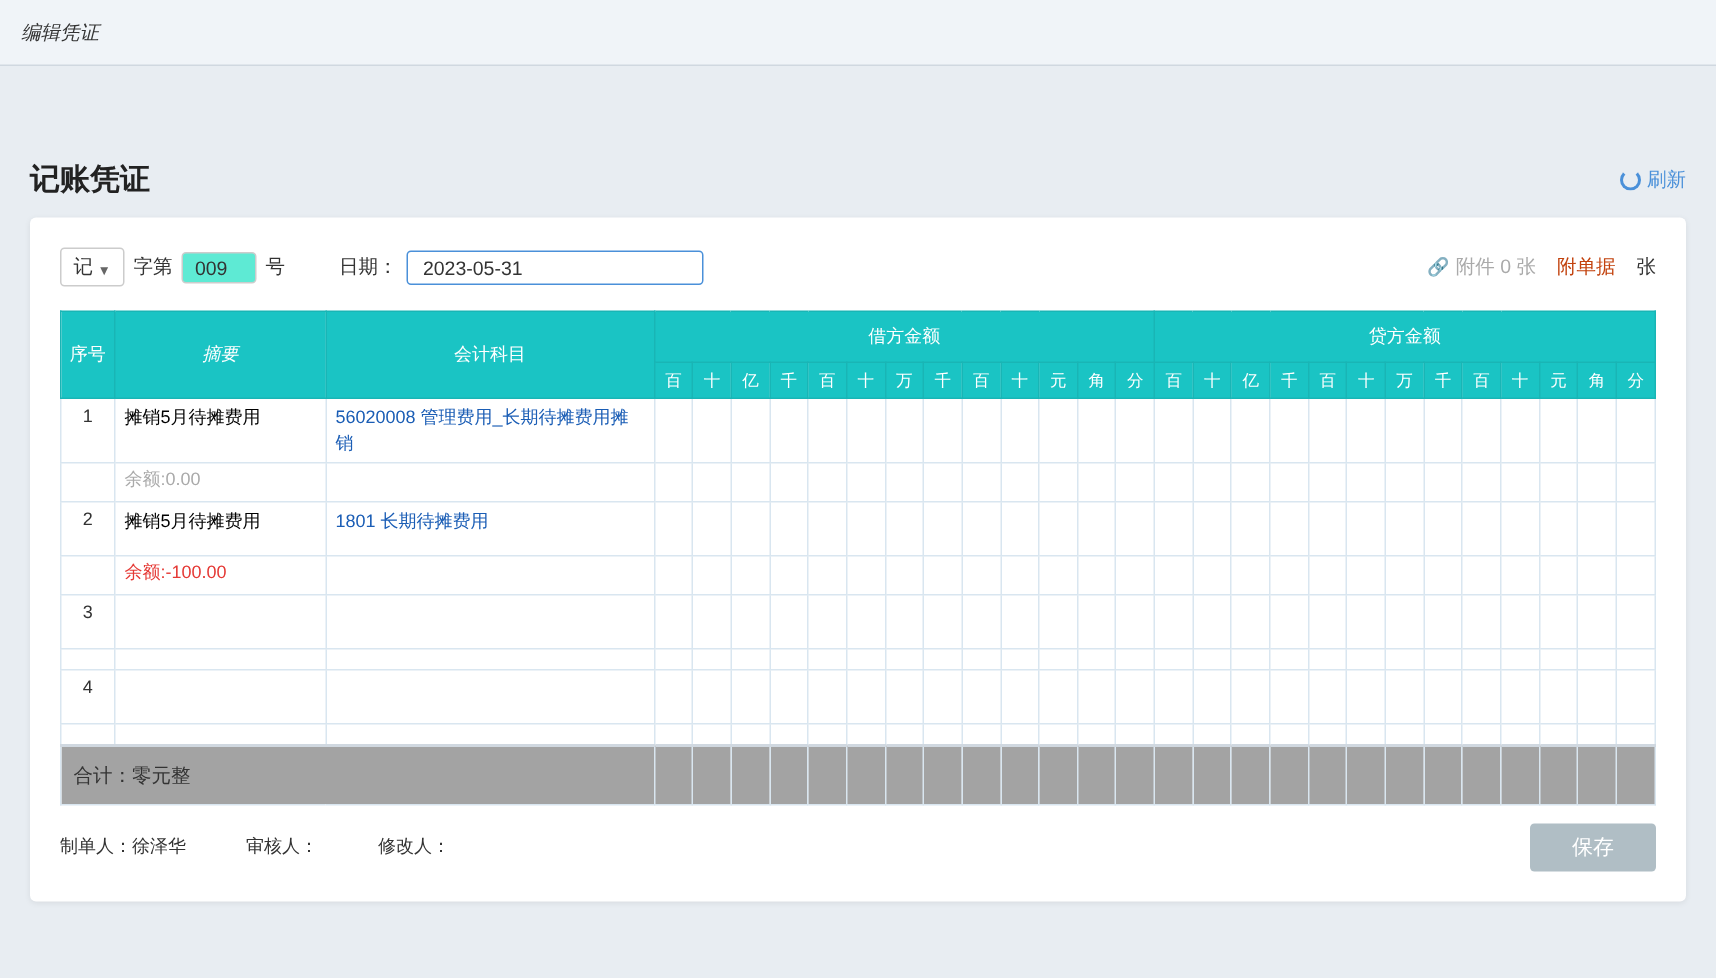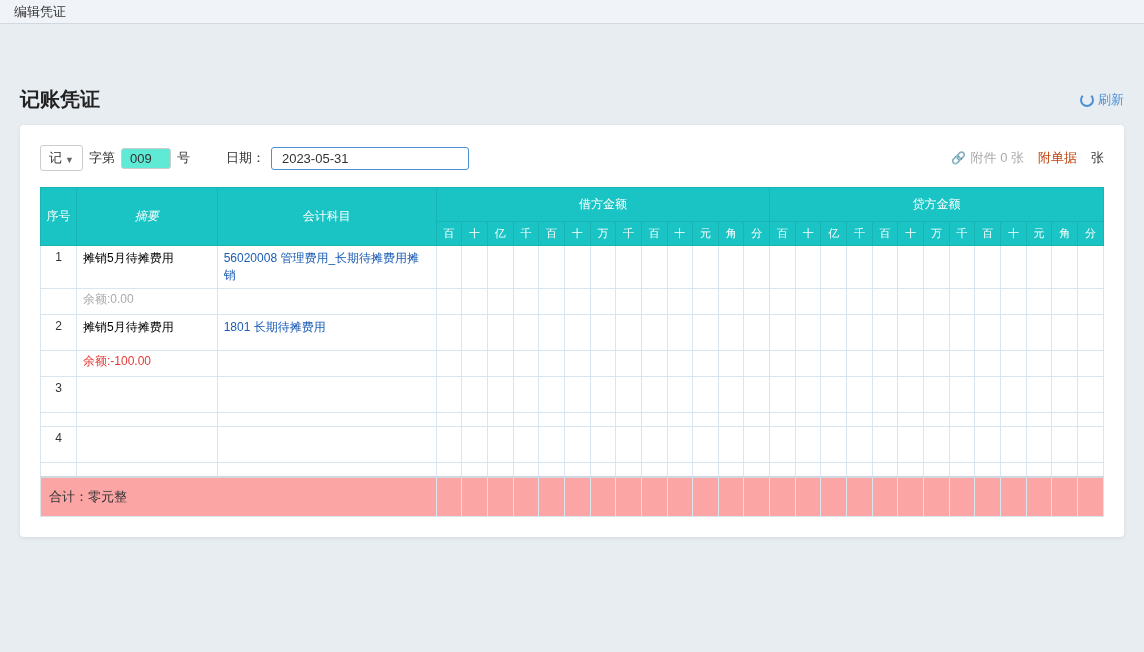--- a/index.html
+++ b/index.html
@@ -9,23 +9,24 @@
       background: #e8edf2;
       min-height: 652px;
       min-width: 1144px;
     }
     .title-bar {
       background: #f0f4f8;
       border-bottom: 1px solid #d0d8e0;
       padding: 6px 14px;
       font-size: 13px;
       color: #333;
-      height: 24px;
-      display: flex;
-      align-items: center;
+      height: 44px;
+      display: flex;
+      align-items: center;
+      font-style: italic;
     }
     .main-container {
       padding: 16px 20px;
       background: #e8edf2;
       min-height: 620px;
     }
     .page-header {
       display: flex;
       justify-content: space-between;
       align-items: center;
@@ -165,21 +166,21 @@
     .row-main td {
       height: 36px;
     }
     .row-sub td {
       border-top: none;
       padding: 2px 6px 6px 6px;
       font-size: 12px;
       color: #aaa;
     }
     .footer-row td {
-      background: #fca5a5;
+      background: #a3a3a3;
       padding: 10px 8px;
       border-top: 2px solid #d0d8e0;
     }
     .total-label {
       font-size: 13px;
       color: #333;
     }
     .footer-info {
       display: flex;
       align-items: center;
@@ -575,14 +576,26 @@
             <td></td>
           <td></td>
             <td></td>
             <td></td>
             <td></td>
             <td></td>
         </tr>
       </tfoot>
     </table>
 
+    <div class="footer-info">
+      <span>
+        <span>制单人：</span><span>徐泽华</span>
+      </span>
+      <span>
+        <span>审核人：</span><span></span>
+      </span>
+      <span>
+        <span>修改人：</span><span></span>
+      </span>
+      <button class="save-btn">保存</button>
+    </div>
   </div>
 </div>
 
 </body></html>

